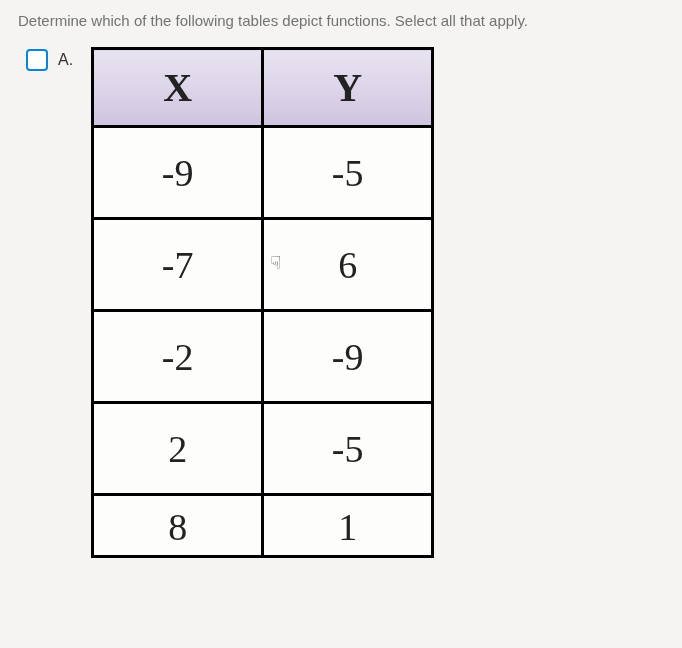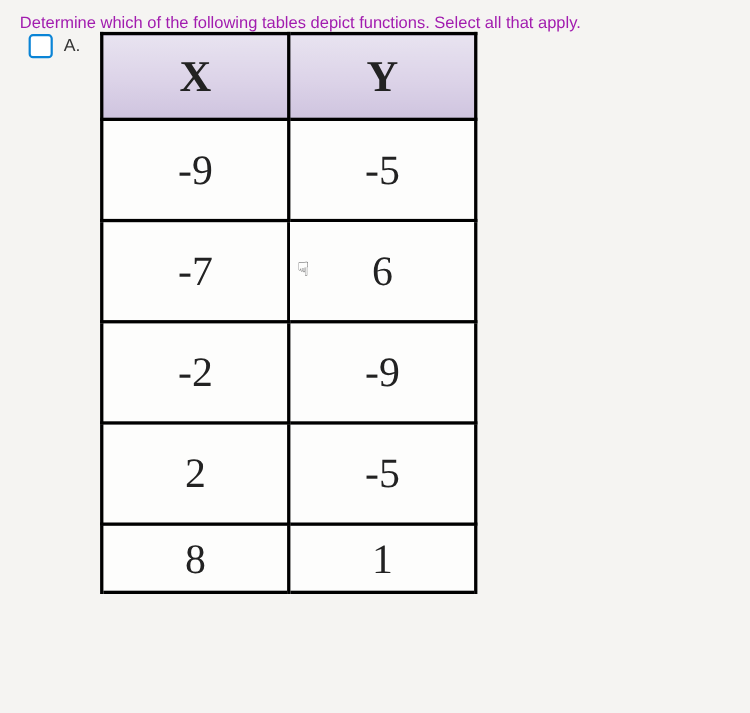--- a/index.html
+++ b/index.html
@@ -7,22 +7,22 @@
     margin: 0;
     padding: 12px 18px;
     font-family: Arial, Helvetica, sans-serif;
     background: #f5f4f2;
     width: 682px;
     height: 648px;
     color: #222;
   }
   .prompt {
     font-size: 15px;
-    color: #a21caf;
-    margin-bottom: 0;
+    color: #737373;
+    margin-bottom: 18px;
   }
   .option-row {
     display: flex;
     align-items: flex-start;
     gap: 10px;
     margin-left: 8px;
   }
   .checkbox {
     width: 22px;
     height: 22px;

